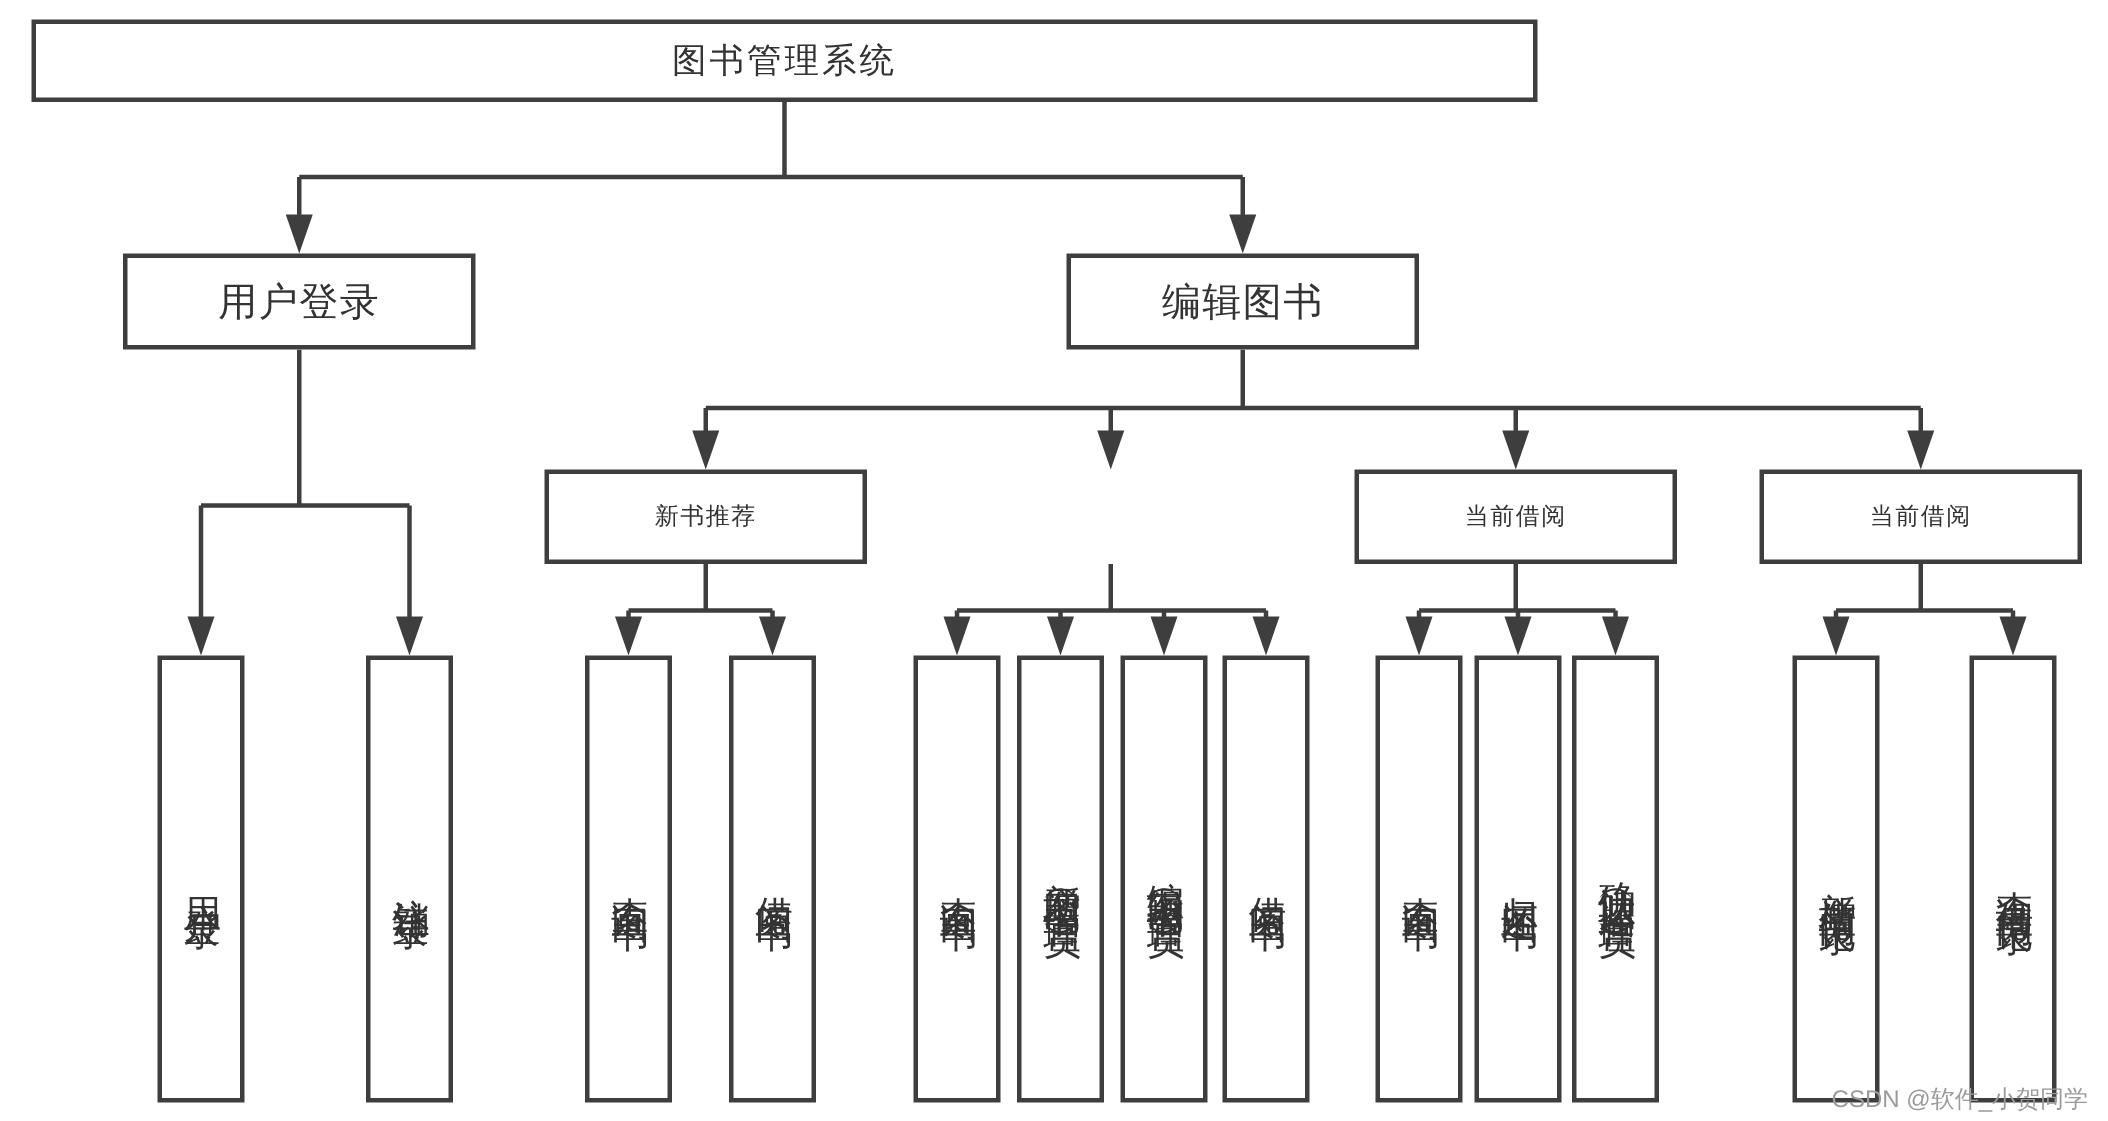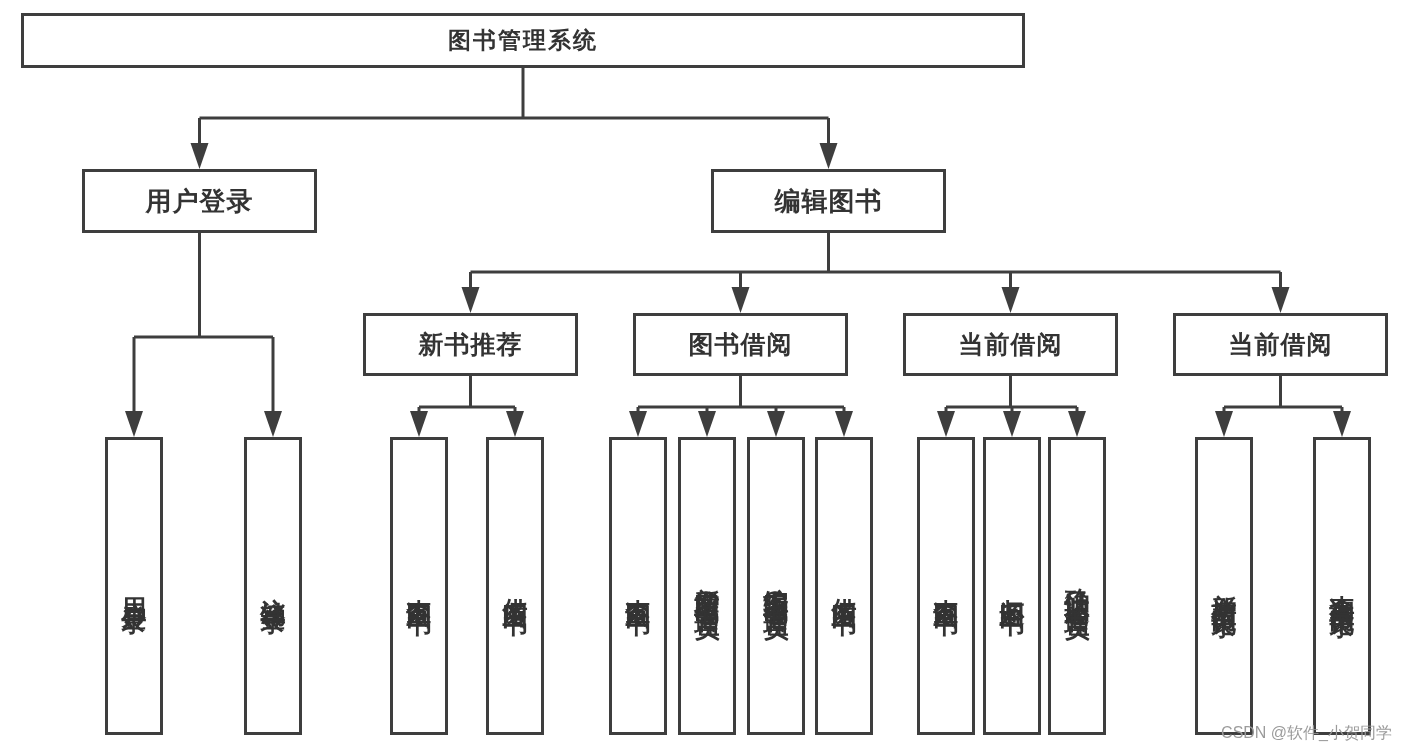--- a/index.html
+++ b/index.html
@@ -35,25 +35,24 @@
   .node {
     position: absolute;
     background: var(--background);
     border: 3px solid var(--line);
     display: flex;
     align-items: center;
     justify-content: center;
     color: var(--text);
     text-align: left;
     z-index: 2;
-    font-weight: bold;
   }
   .node.root  { font-size: 23px; letter-spacing: 2px; }
   .node.lvl2  { font-size: 26px; letter-spacing: 1px; }
-  .node.lvl3  { font-size: 25px; letter-spacing: 1px; }
+  .node.lvl3  { font-size: 16px; letter-spacing: 1px; }
   .node.leaf {
     writing-mode: vertical-rl;
     text-orientation: mixed;
     font-size: 25px;
     letter-spacing: 4px;
     line-height: 1;
     border-width: 3px;
   }
   .watermark {
     position: absolute;
@@ -146,21 +145,20 @@
       <polygon points="1333,411 1351,411 1342,437"></polygon>
     </g>
   </svg>
 
   <div class="node root" style="left:21px; top:13px; width:1004px; height:55px;">图书管理系统</div>
 
   <div class="node lvl2" style="left:82px; top:169px; width:235px; height:64px;">用户登录</div>
   <div class="node lvl2" style="left:711px; top:169px; width:235px; height:64px;">编辑图书</div>
 
   <div class="node lvl3" style="left:363px; top:313px; width:215px; height:63px;">新书推荐</div>
-  <div class="node lvl3" style="left:633px; top:313px; width:215px; height:63px;">图书借阅</div>
   <div class="node lvl3" style="left:903px; top:313px; width:215px; height:63px;">当前借阅</div>
   <div class="node lvl3" style="left:1173px; top:313px; width:215px; height:63px;">当前借阅</div>
 
   <div class="node leaf" style="left:105px; top:437px; width:58px; height:298px;">用户登录</div>
   <div class="node leaf" style="left:244px; top:437px; width:58px; height:298px;">注销登录</div>
 
   <div class="node leaf" style="left:390px; top:437px; width:58px; height:298px;">查询图书</div>
   <div class="node leaf" style="left:486px; top:437px; width:58px; height:298px;">借阅图书</div>
 
   <div class="node leaf" style="left:609px; top:437px; width:58px; height:298px;">查询图书</div>

